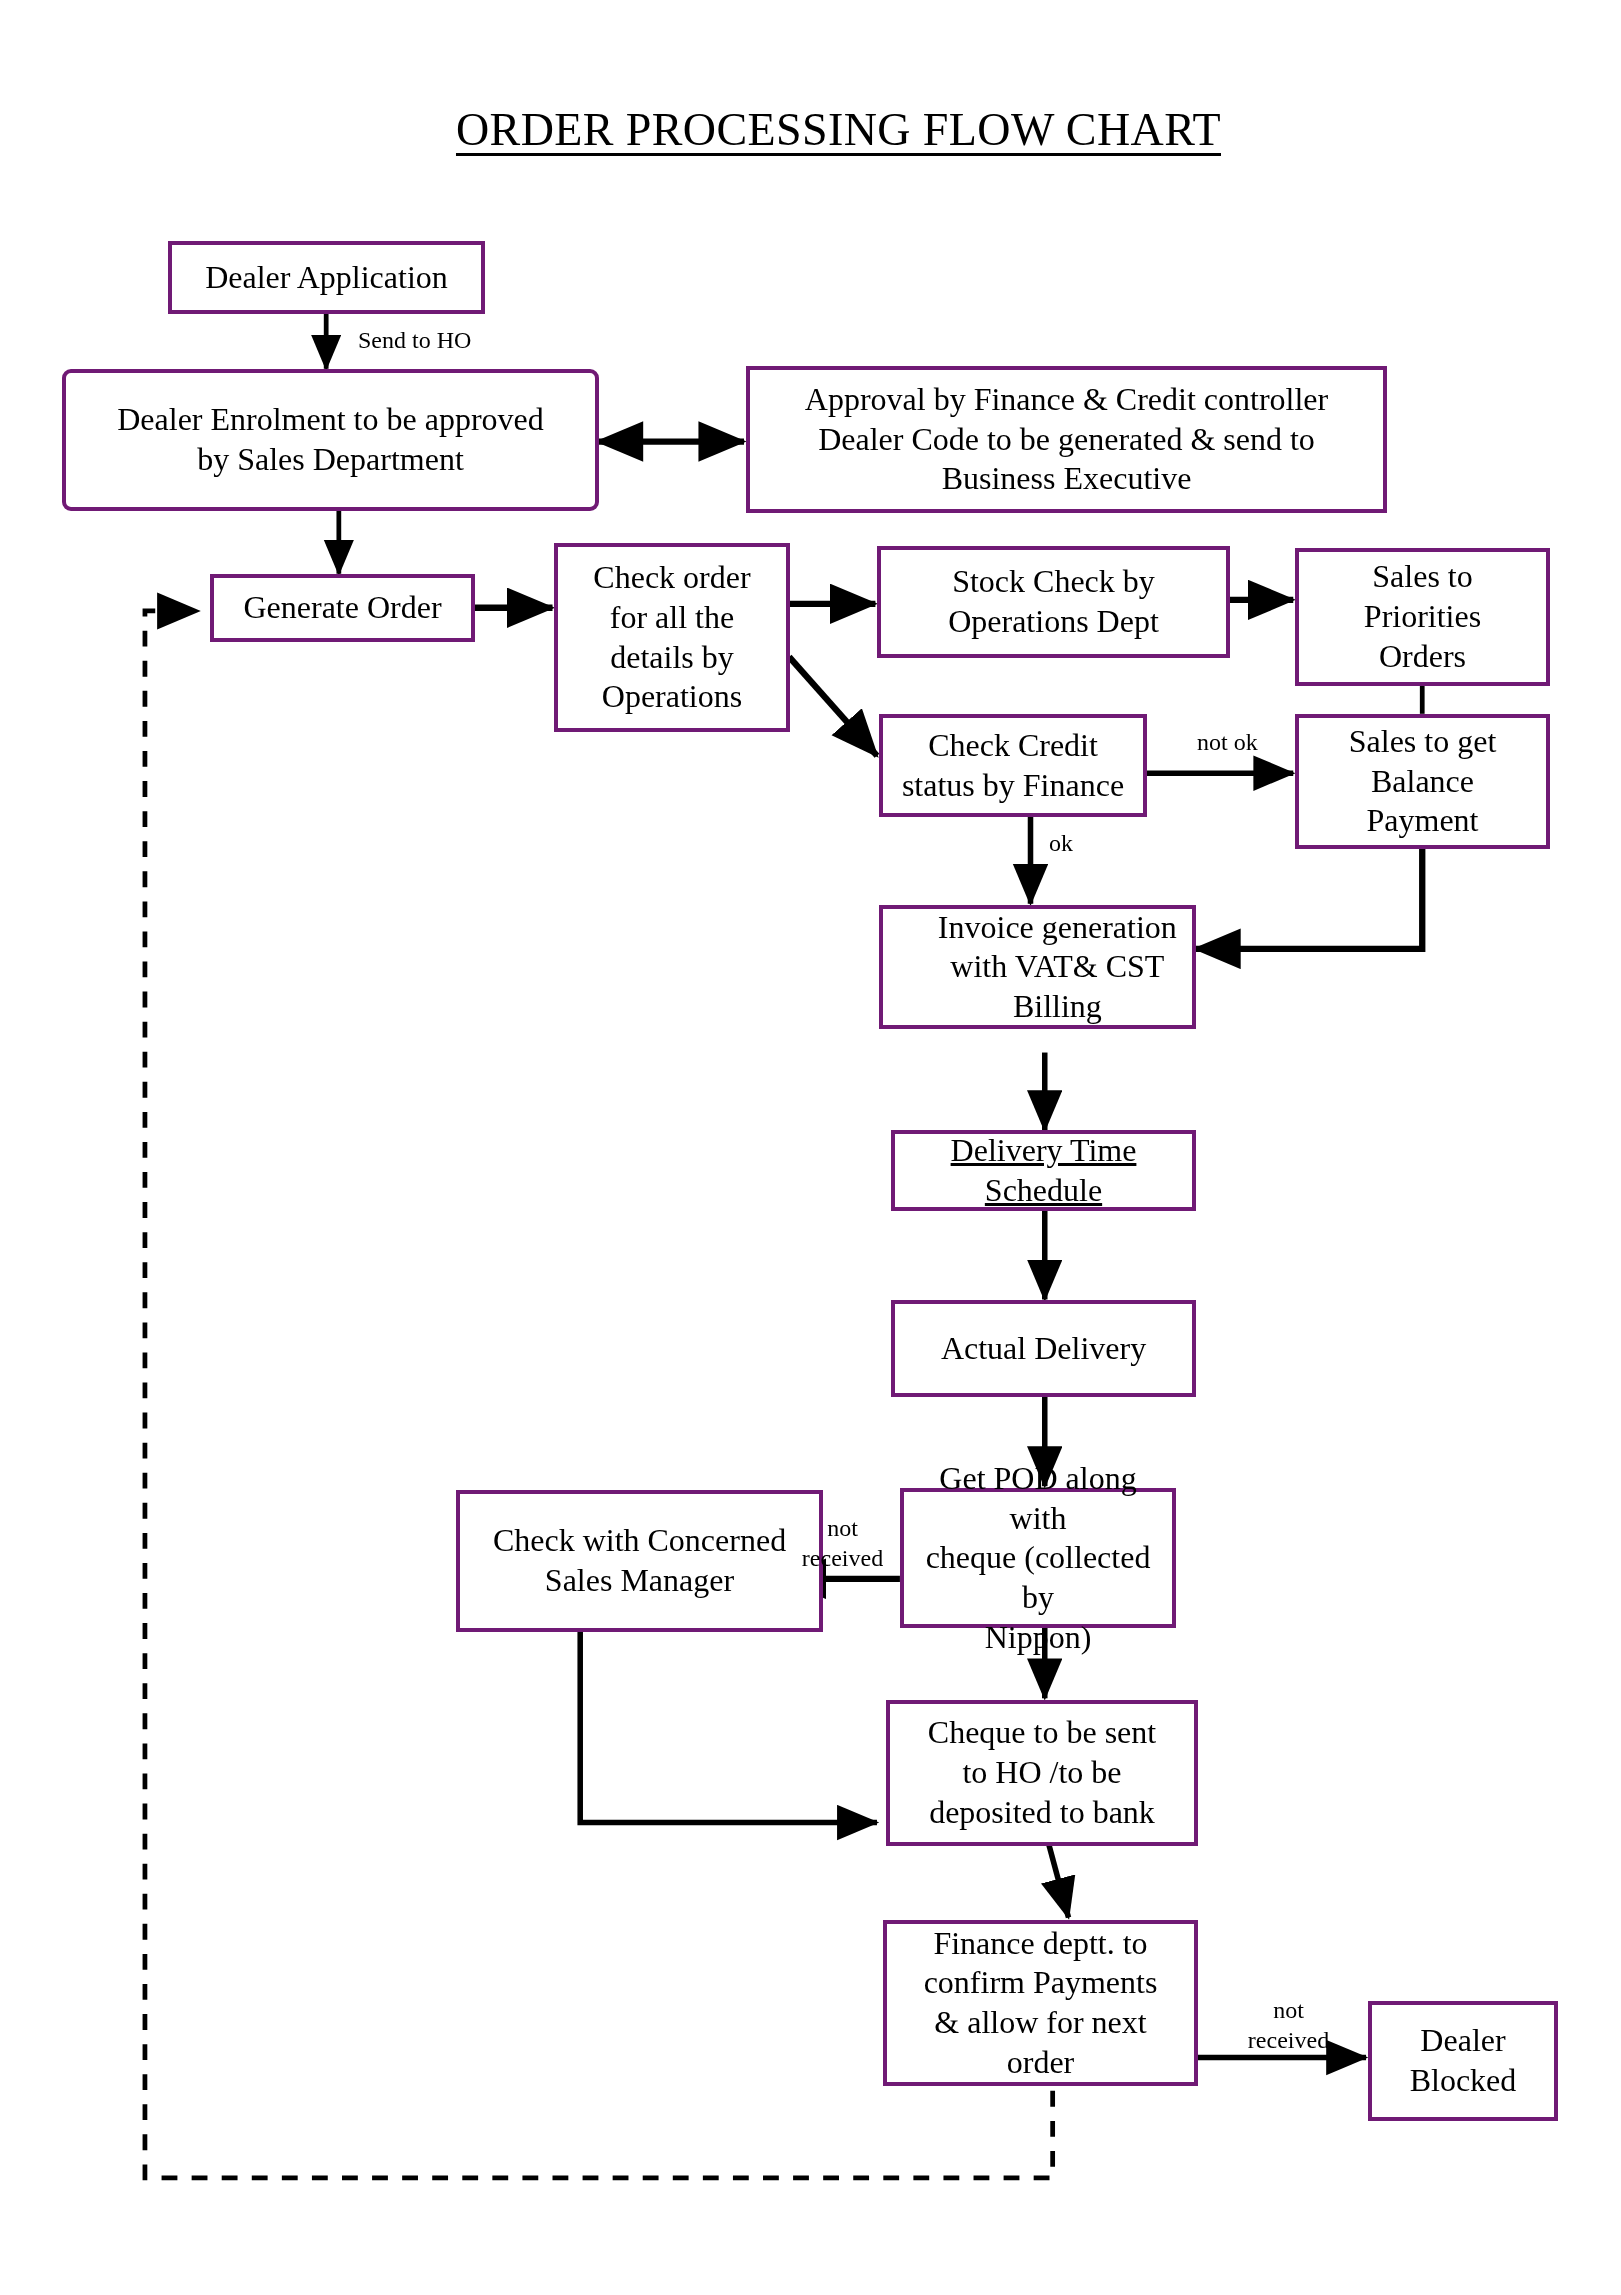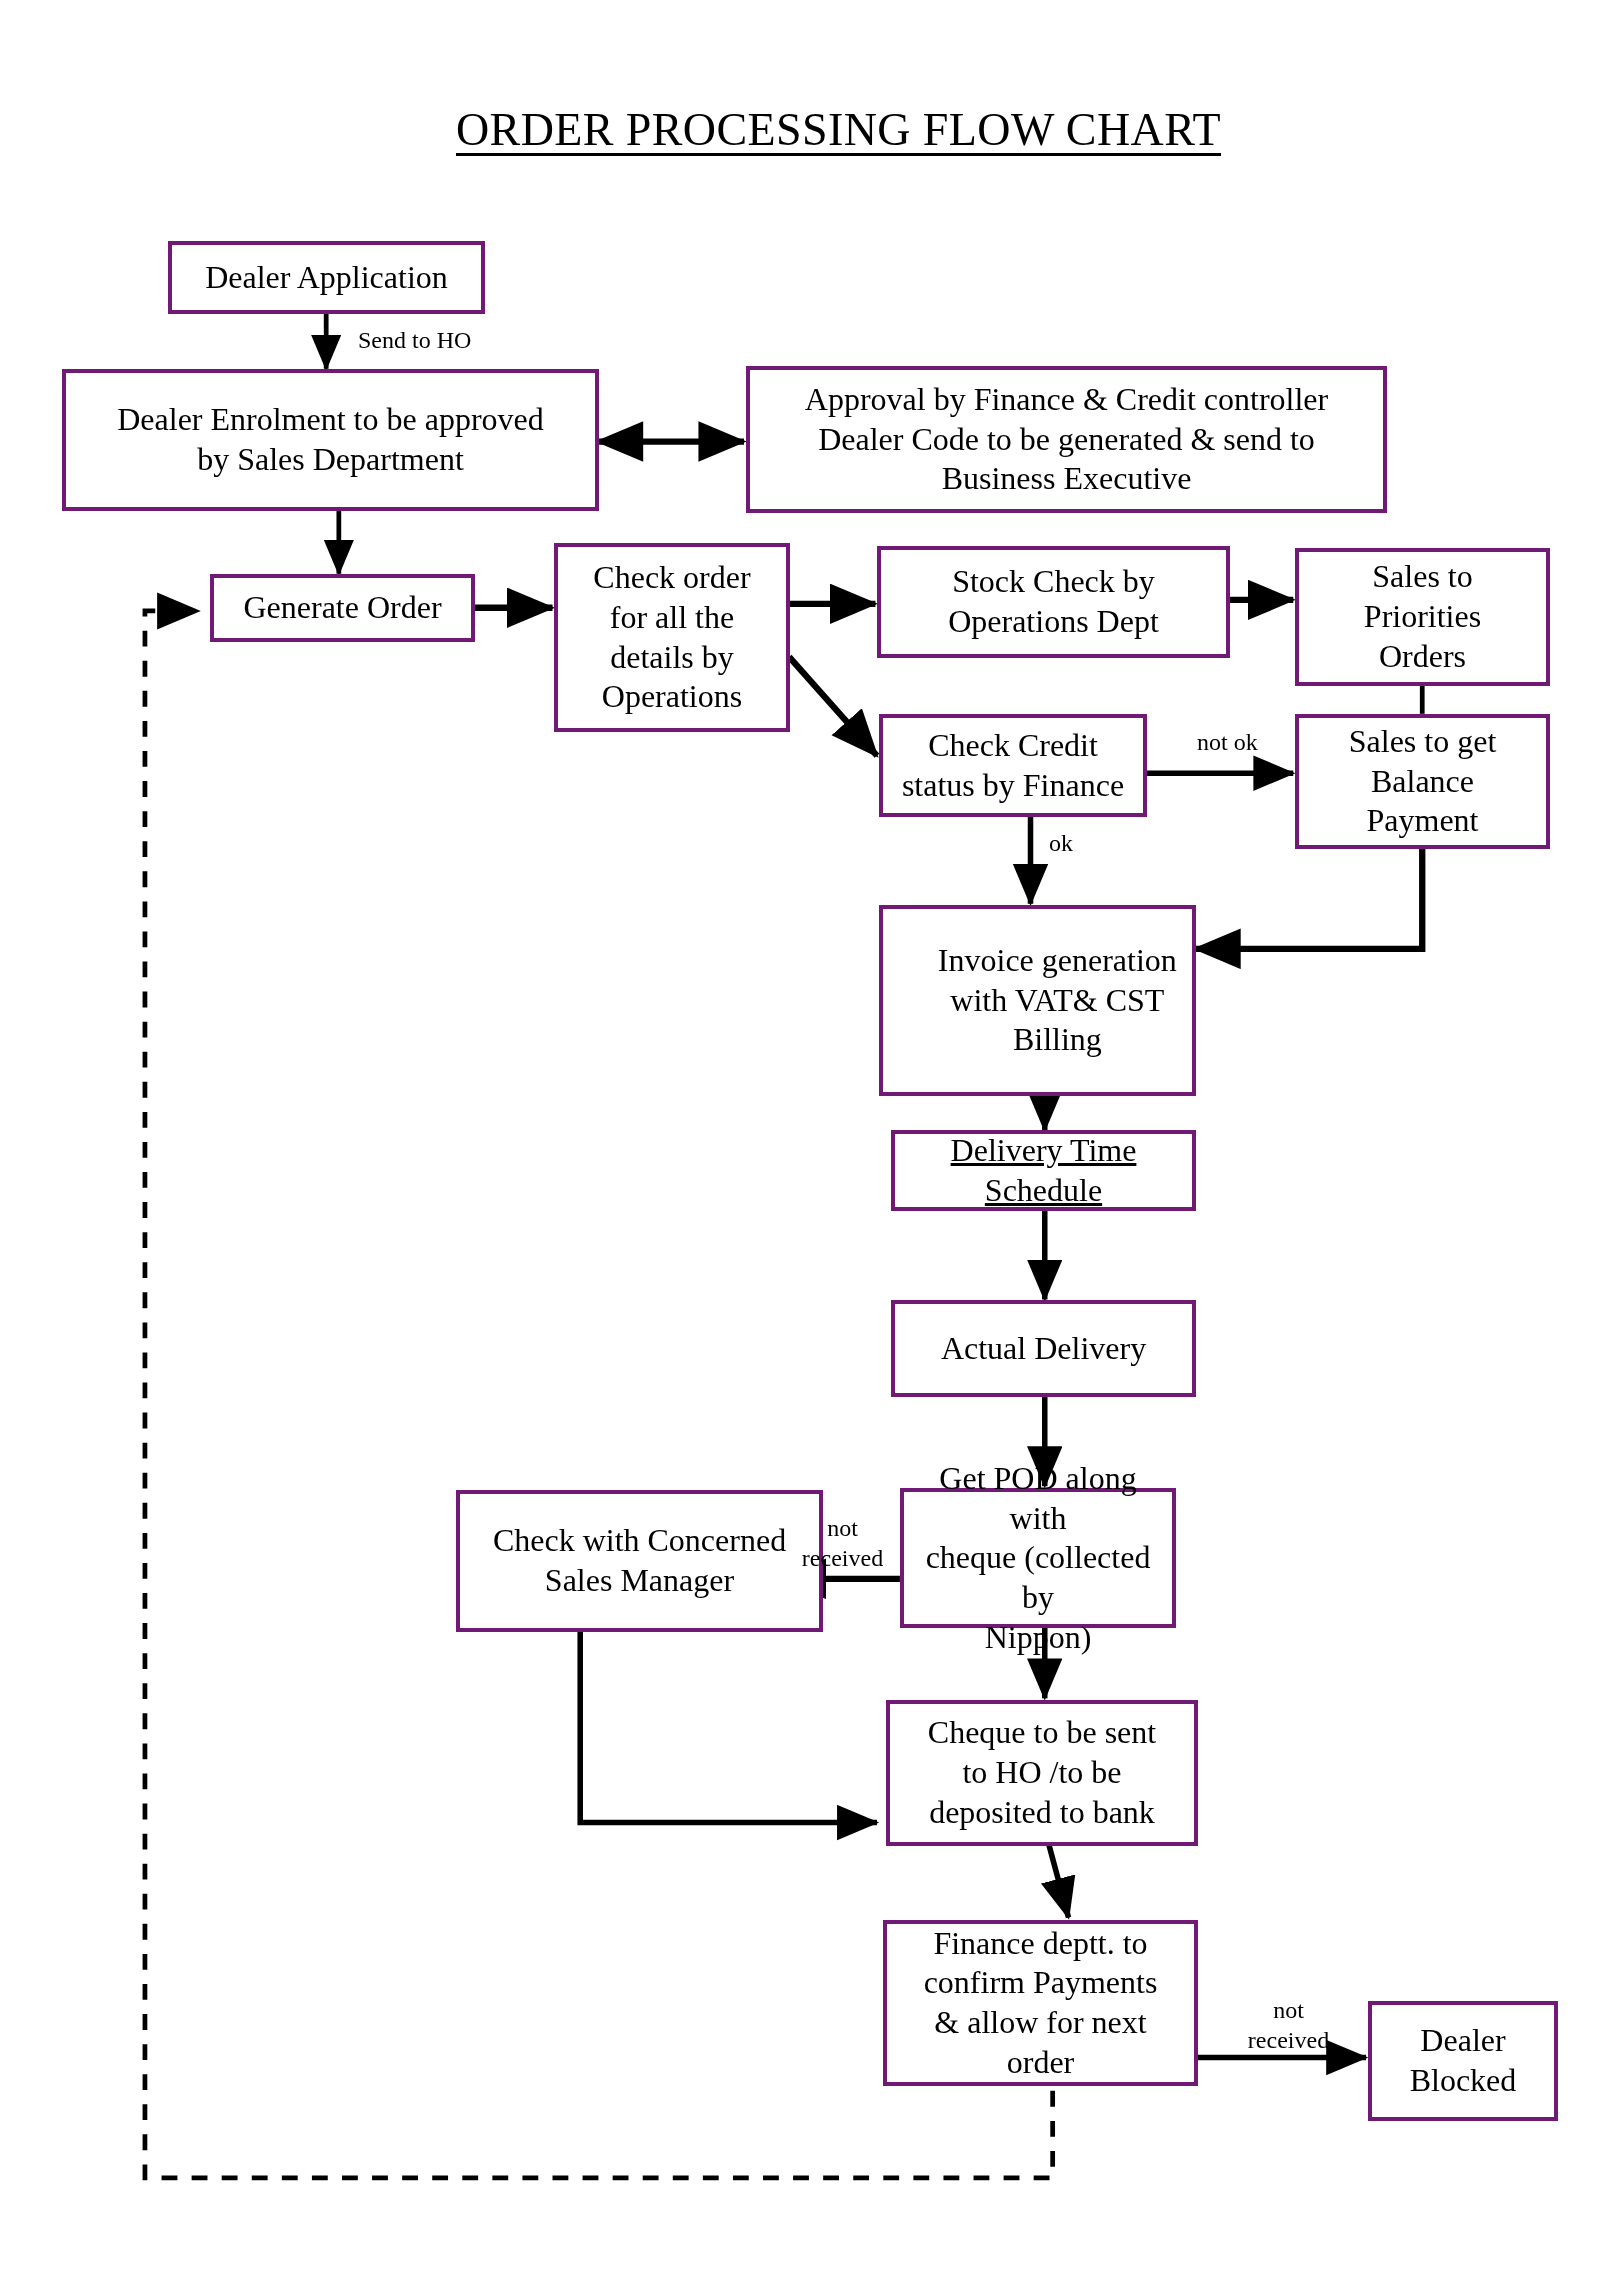--- a/index.html
+++ b/index.html
@@ -132,21 +132,21 @@
 
     <line x1="1512" y1="2600" x2="1726" y2="2600" stroke="#000" stroke-width="7" marker-end="url(#arrow)"></line>
 
     <polyline points="1330,2604 1330,2752 183,2752 183,772 250,772" fill="none" stroke="#000" stroke-width="6" stroke-dasharray="20 18" marker-end="url(#arrowThin)"></polyline>
   </svg>
 
   <div class="node" style="left:168px; top:241px; width:317px; height:73px;">
     <span class="node-text">Dealer Application</span>
   </div>
 
-  <div class="node" style="left:62px; top:369px; width:537px; height:142px;">
+  <div class="node" style="left:62px; top:369px; width:537px; height:142px;border-radius:9px;">
     <span class="node-text">Dealer Enrolment to be approved
 by Sales Department</span>
   </div>
 
   <div class="node" style="left:746px; top:366px; width:641px; height:147px;">
     <span class="node-text">Approval by Finance &amp; Credit controller
 Dealer Code to be generated &amp; send to
 Business Executive</span>
   </div>
 
@@ -176,21 +176,21 @@
     <span class="node-text">Check Credit
 status by Finance</span>
   </div>
 
   <div class="node" style="left:1295px; top:714px; width:255px; height:135px;">
     <span class="node-text">Sales to get
 Balance
 Payment</span>
   </div>
 
-  <div class="node" style="left:879px; top:905px; width:317px; height:191px;padding-left:46px;">
+  <div class="node" style="left:879px; top:905px; width:317px; height:124px;padding-left:46px;">
     <span class="node-text">Invoice generation
 with VAT&amp; CST
 Billing</span>
   </div>
 
   <div class="node" style="left:891px; top:1130px; width:305px; height:81px;text-decoration:underline;">
     <span class="node-text">Delivery Time
 Schedule</span>
   </div>
 

